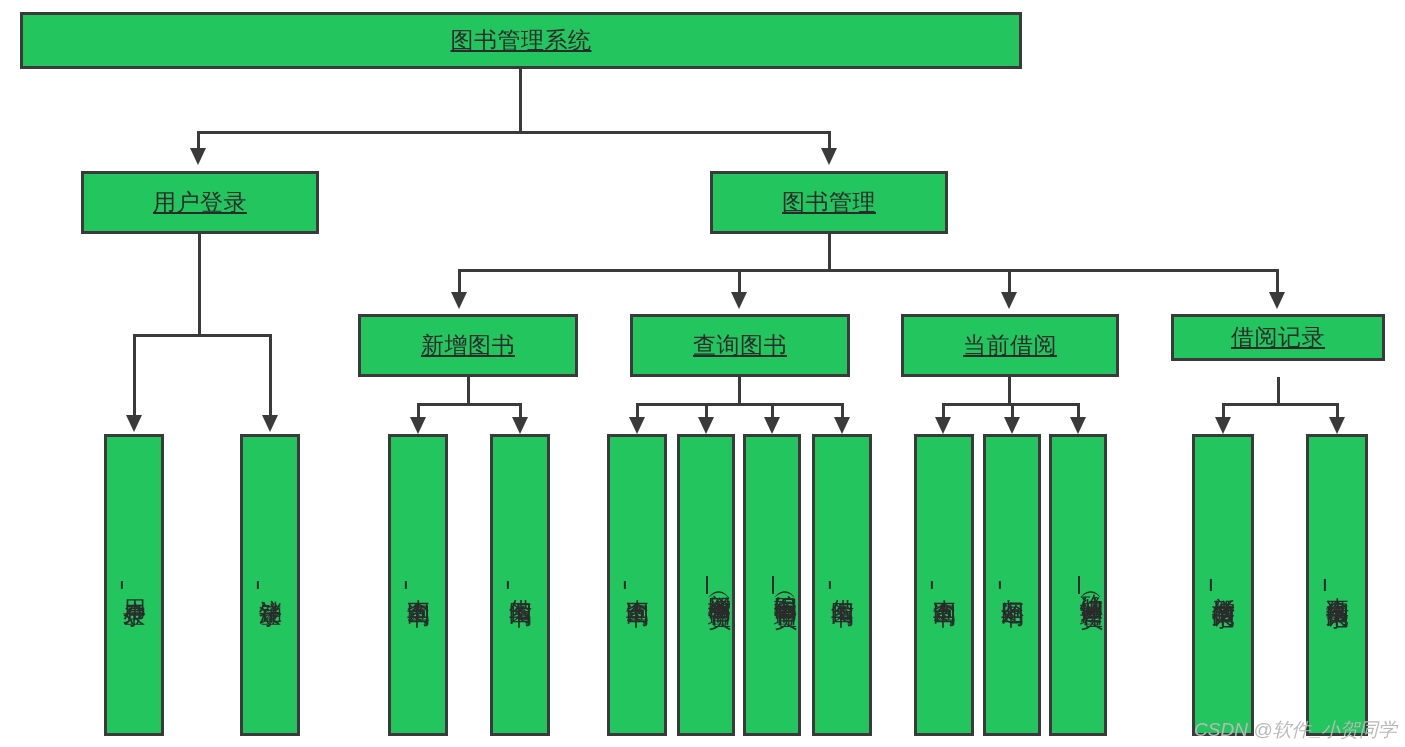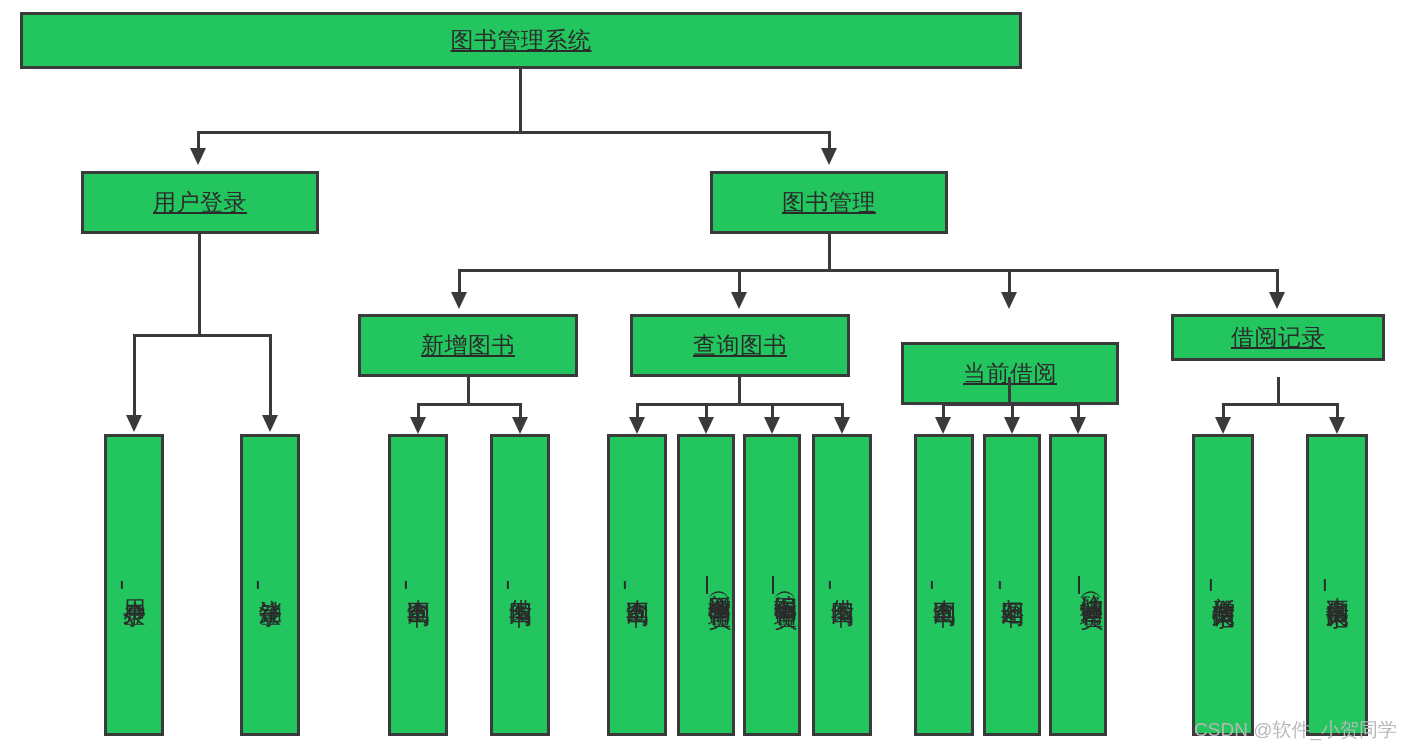--- a/index.html
+++ b/index.html
@@ -68,20 +68,21 @@
   }
   
   #watermark {
     position: absolute;
     right: 8px;
     bottom: 4px;
     font-size: 19px;
     color: #b9b9b9;
     white-space: nowrap;
     pointer-events: none;
+    font-style: italic;
   }
 </style>
 </head>
 <body>
 
 <div id="canvas">
 
   <div class="node h" style="left:20px; top:12px; width:1002px; height:57px;">
     <span>图书管理系统</span>
   </div>
@@ -125,21 +126,21 @@
 
   <div class="vline" style="left:1276px; top:269px; height:23px;"></div>
   <div class="arrow" style="left:1269px; top:292px;"></div>
 
   <div class="node h" style="left:358px; top:314px; width:220px; height:63px;">
     <span>新增图书</span>
   </div>
   <div class="node h" style="left:630px; top:314px; width:220px; height:63px;">
     <span>查询图书</span>
   </div>
-  <div class="node h" style="left:901px; top:314px; width:218px; height:63px;margin-top:28px;">
+  <div class="node h" style="left:901px; top:314px; width:218px; height:63px;">
     <span>当前借阅</span>
   </div>
   <div class="node h" style="left:1171px; top:314px; width:214px; height:47px;">
     <span>借阅记录</span>
   </div>
 
   <div class="vline" style="left:467px; top:377px; height:28px;"></div>
   <div class="hline" style="left:417px; top:403px; width:105px;"></div>
   <div class="vline" style="left:417px; top:403px; height:14px;"></div>
   <div class="arrow" style="left:410px; top:417px;"></div>

